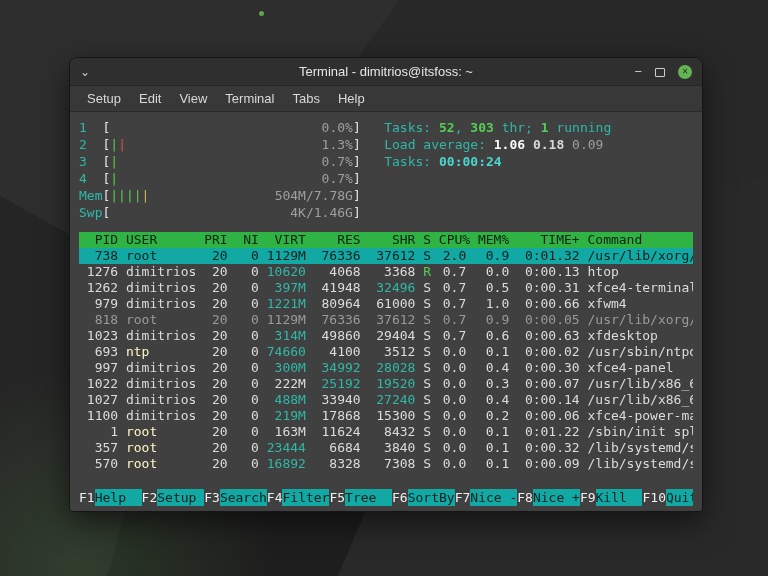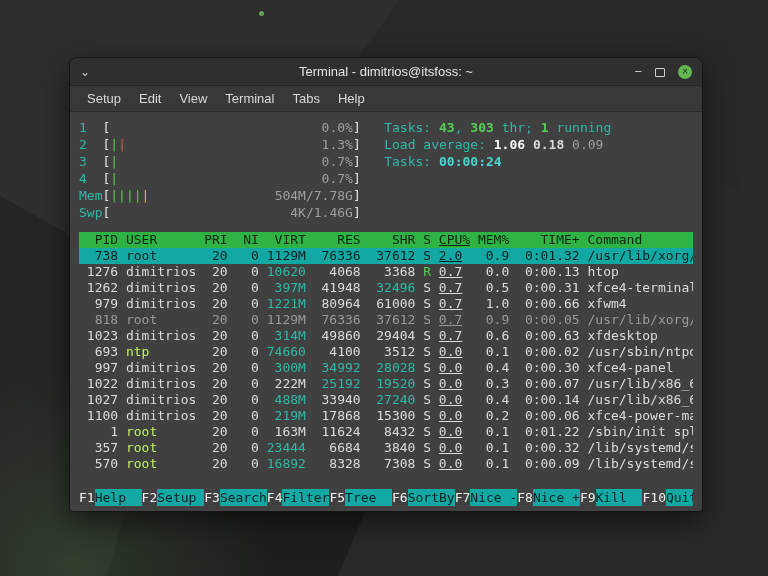--- a/index.html
+++ b/index.html
@@ -53,32 +53,32 @@
   .prow{height:16px;line-height:16px;white-space:nowrap;overflow:hidden;flex:0 0 auto;}
   .cell{display:inline-block;white-space:pre;overflow:hidden;vertical-align:top;margin-right:1ch;}
   .co-pid{width:5ch;text-align:right;}
   .co-user{width:9ch;}
   .co-pri{width:3ch;text-align:right;}
   .co-ni{width:3ch;text-align:right;}
   .co-virt{width:5ch;text-align:right;}
   .co-res{width:6ch;text-align:right;}
   .co-shr{width:6ch;text-align:right;}
   .co-s{width:1ch;}
-  .co-cpu{width:4ch;text-align:left;text-decoration:underline;}
+  .co-cpu{width:4ch;text-align:center;}
   .co-mem{width:4ch;text-align:right;}
   .co-time{width:8ch;text-align:right;}
   .co-cmd{margin-right:0;}
   .thead{background:var(--green-header,#2fb344);}
   .thead .cell{color:#0b2410;}
   .sel{background:var(--teal,#12a8a4);}
   .sel .cell{color:#06211f !important;}
   .dim .cell{color:#9a9a9a;}
   .t-teal{color:var(--teal-text,#2fb8a8);}
   .t-green{color:var(--green-text,#55cc55);}
-  .t-dim{color:#bef264;}
+  .t-dim{color:#fef9c3;}
 
   .fnbar{margin-top:auto;height:17px;line-height:17px;white-space:pre;overflow:hidden;flex:0 0 auto;}
   .fk{display:inline-block;cursor:default;}
   .fk-num{color:#efefef;}
   .fk-label{display:inline-block;width:6ch;background:var(--teal,#12a8a4);color:#06211f;white-space:pre;vertical-align:top;}
 </style>
 </head>
 <body>
 
 <div class="desktop">
@@ -113,21 +113,21 @@
     <div class="hdr">
       <div class="meters" id="meters">
           <div class="mline"><span class="m-label">1</span><span class="m-brk">[</span><span class="m-bar"><span class="m-ticks"></span><span class="m-val">0.0%</span></span><span class="m-brk">]</span></div>
           <div class="mline"><span class="m-label">2</span><span class="m-brk">[</span><span class="m-bar"><span class="m-ticks"><span class="m-tick" style="color: rgb(85, 204, 68);">|</span><span class="m-tick" style="color: rgb(204, 85, 68);">|</span></span><span class="m-val">1.3%</span></span><span class="m-brk">]</span></div>
           <div class="mline"><span class="m-label">3</span><span class="m-brk">[</span><span class="m-bar"><span class="m-ticks"><span class="m-tick" style="color: rgb(85, 204, 68);">|</span></span><span class="m-val">0.7%</span></span><span class="m-brk">]</span></div>
           <div class="mline"><span class="m-label">4</span><span class="m-brk">[</span><span class="m-bar"><span class="m-ticks"><span class="m-tick" style="color: rgb(85, 204, 68);">|</span></span><span class="m-val">0.7%</span></span><span class="m-brk">]</span></div>
           <div class="mline"><span class="m-label">Mem</span><span class="m-brk">[</span><span class="m-bar"><span class="m-ticks"><span class="m-tick" style="color: rgb(85, 204, 68);">||||</span><span class="m-tick" style="color: rgb(201, 180, 88);">|</span></span><span class="m-val">504M/7.78G</span></span><span class="m-brk">]</span></div>
           <div class="mline"><span class="m-label">Swp</span><span class="m-brk">[</span><span class="m-bar"><span class="m-ticks"></span><span class="m-val">4K/1.46G</span></span><span class="m-brk">]</span></div>
         </div>
       <div class="info">
-        <div class="iline"><span class="lbl">Tasks: </span><span class="num">43</span><span class="lbl">, </span><span class="num">303</span><span class="lbl"> thr; </span><span class="num">1</span><span class="lbl"> running</span></div>
+        <div class="iline"><span class="lbl">Tasks: </span><span class="num">52</span><span class="lbl">, </span><span class="num">303</span><span class="lbl"> thr; </span><span class="num">1</span><span class="lbl"> running</span></div>
         <div class="iline"><span class="lbl">Load average: </span><span class="load1">1.06 </span><span class="load2">0.18 </span><span class="load3">0.09</span></div>
         <div class="iline"><span class="lbl">Tasks: </span><span class="upt">00:00:24</span></div>
       </div>
     </div>
     <div id="thead" class="prow thead"><span class="cell co-pid">PID</span><span class="cell co-user">USER</span><span class="cell co-pri">PRI</span><span class="cell co-ni">NI</span><span class="cell co-virt">VIRT</span><span class="cell co-res">RES</span><span class="cell co-shr">SHR</span><span class="cell co-s">S</span><span class="cell co-cpu">CPU%</span><span class="cell co-mem">MEM%</span><span class="cell co-time">TIME+</span><span class="cell co-cmd">Command</span></div>
     <div id="tbody">
         <div class="prow sel"><span class="cell co-pid">738</span><span class="cell co-user">root</span><span class="cell co-pri">20</span><span class="cell co-ni">0</span><span class="cell co-virt">1129M</span><span class="cell co-res">76336</span><span class="cell co-shr">37612</span><span class="cell co-s">S</span><span class="cell co-cpu">2.0</span><span class="cell co-mem">0.9</span><span class="cell co-time">0:01.32</span><span class="cell co-cmd">/usr/lib/xorg/X</span></div>
         <div class="prow"><span class="cell co-pid">1276</span><span class="cell co-user">dimitrios</span><span class="cell co-pri">20</span><span class="cell co-ni">0</span><span class="cell co-virt t-teal">10620</span><span class="cell co-res">4068</span><span class="cell co-shr">3368</span><span class="cell co-s t-green">R</span><span class="cell co-cpu">0.7</span><span class="cell co-mem">0.0</span><span class="cell co-time">0:00.13</span><span class="cell co-cmd">htop</span></div>
         <div class="prow"><span class="cell co-pid">1262</span><span class="cell co-user">dimitrios</span><span class="cell co-pri">20</span><span class="cell co-ni">0</span><span class="cell co-virt t-teal">397M</span><span class="cell co-res">41948</span><span class="cell co-shr t-teal">32496</span><span class="cell co-s">S</span><span class="cell co-cpu">0.7</span><span class="cell co-mem">0.5</span><span class="cell co-time">0:00.31</span><span class="cell co-cmd">xfce4-terminal</span></div>
         <div class="prow"><span class="cell co-pid">979</span><span class="cell co-user">dimitrios</span><span class="cell co-pri">20</span><span class="cell co-ni">0</span><span class="cell co-virt t-teal">1221M</span><span class="cell co-res">80964</span><span class="cell co-shr">61000</span><span class="cell co-s">S</span><span class="cell co-cpu">0.7</span><span class="cell co-mem">1.0</span><span class="cell co-time">0:00.66</span><span class="cell co-cmd">xfwm4</span></div>

